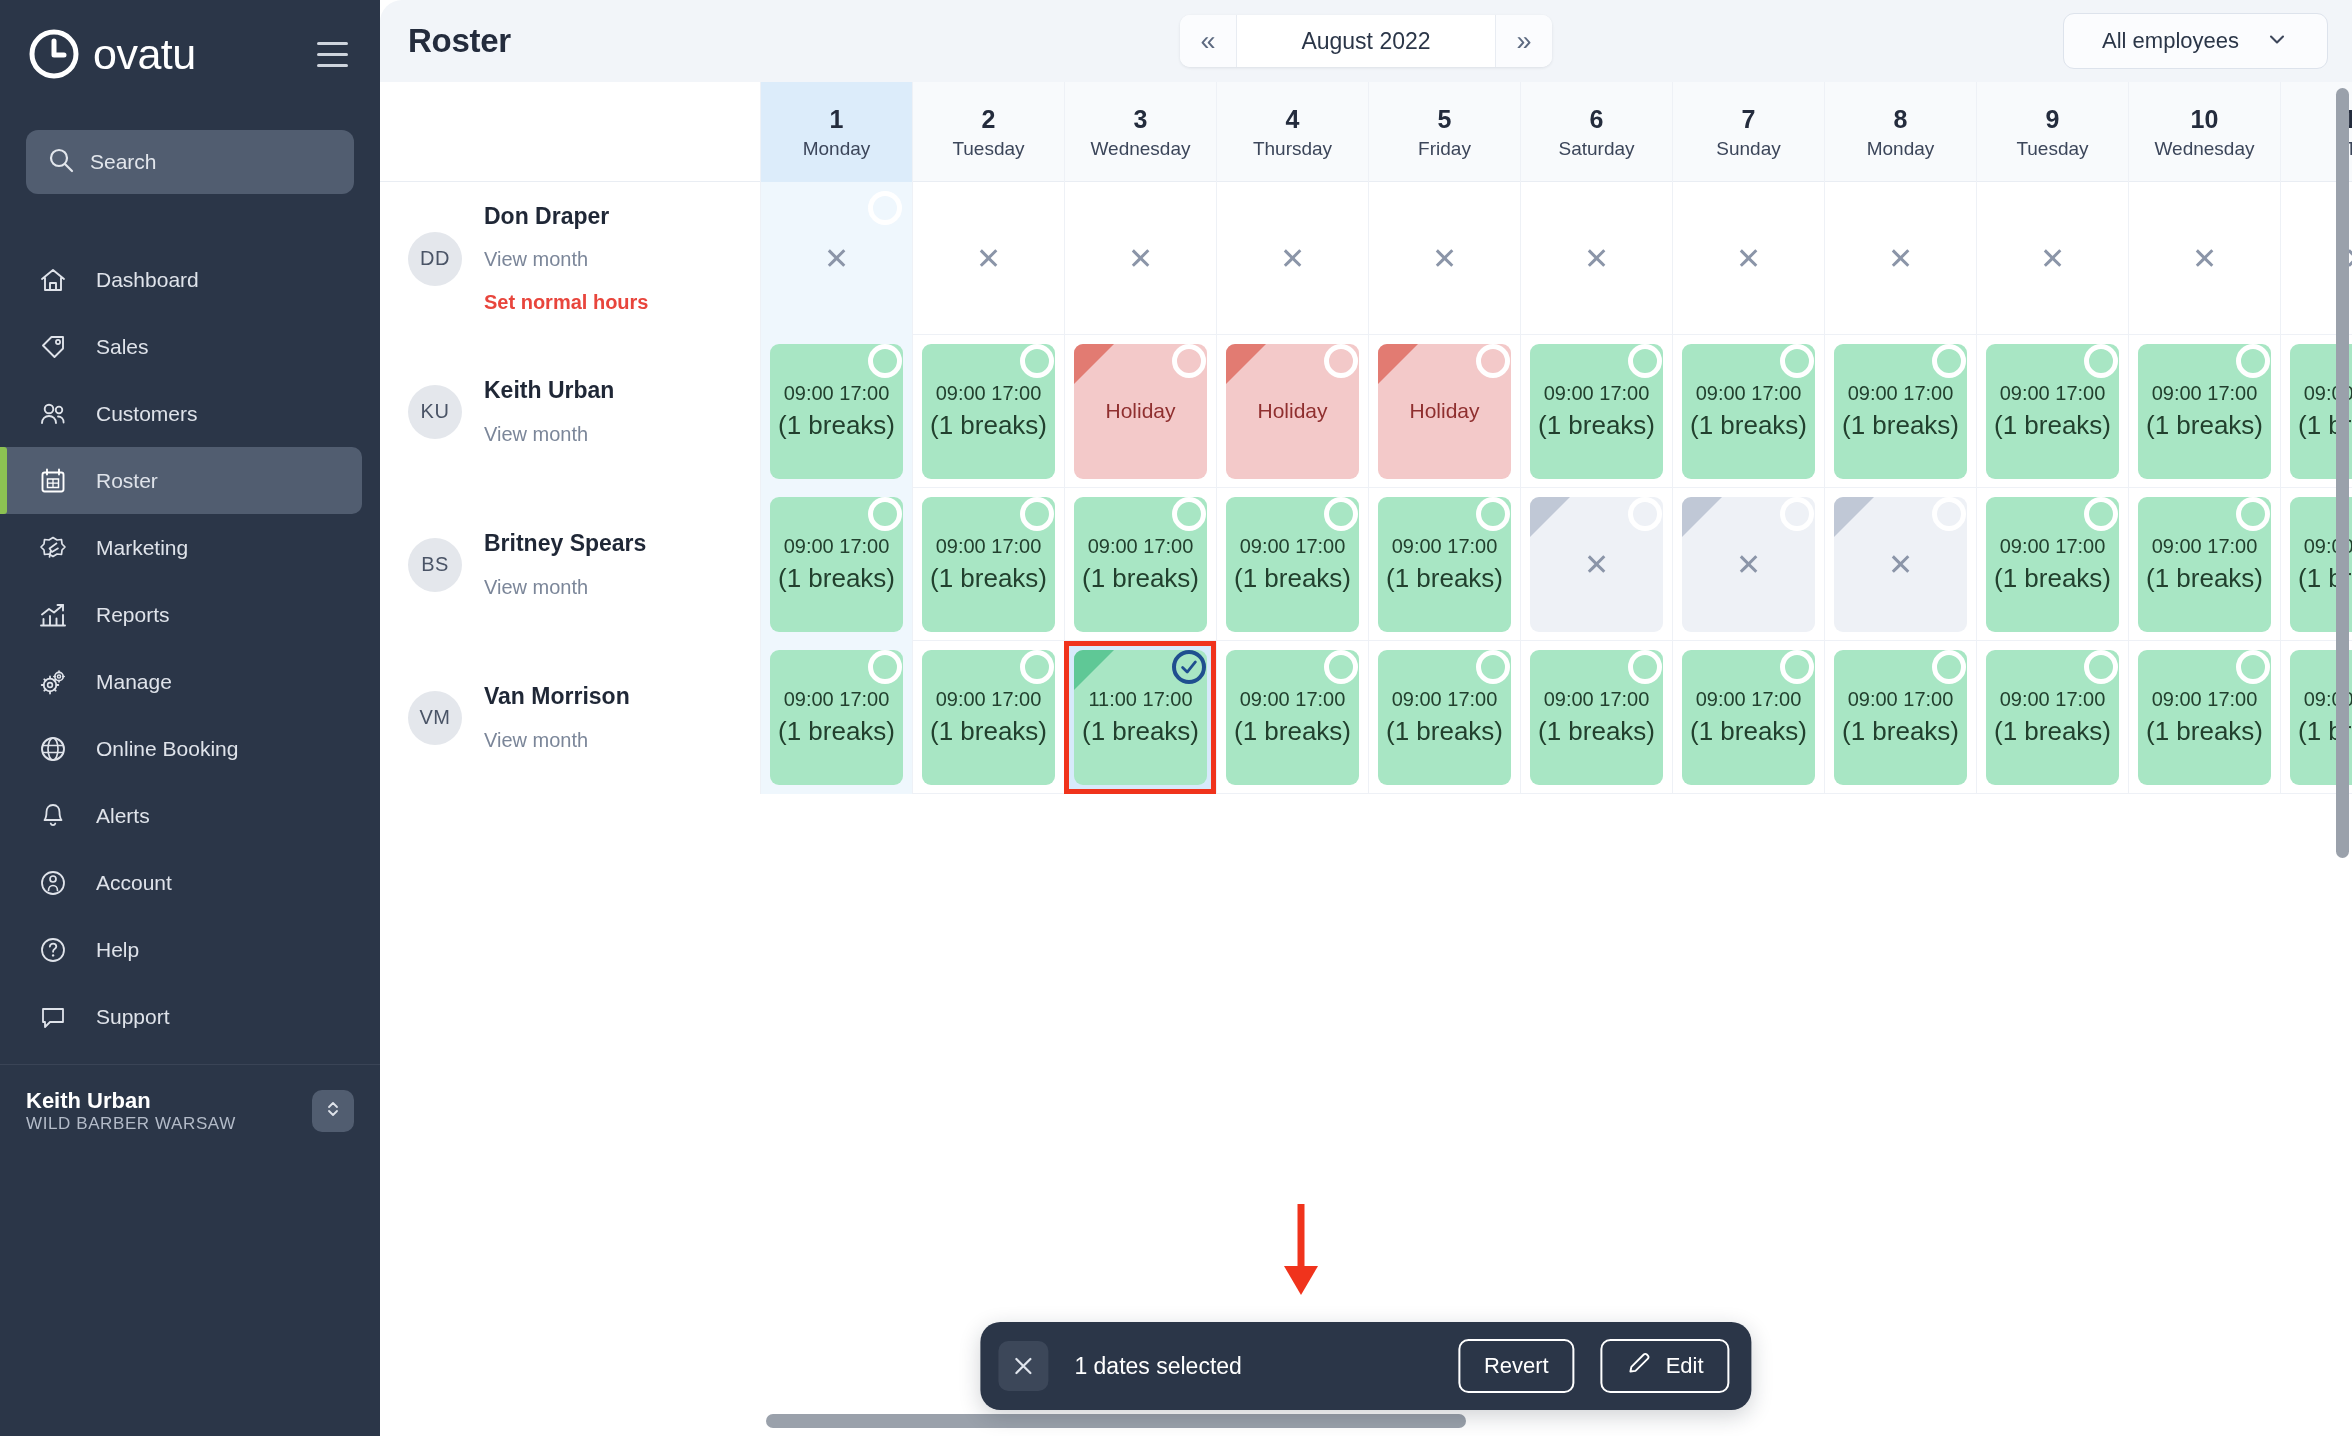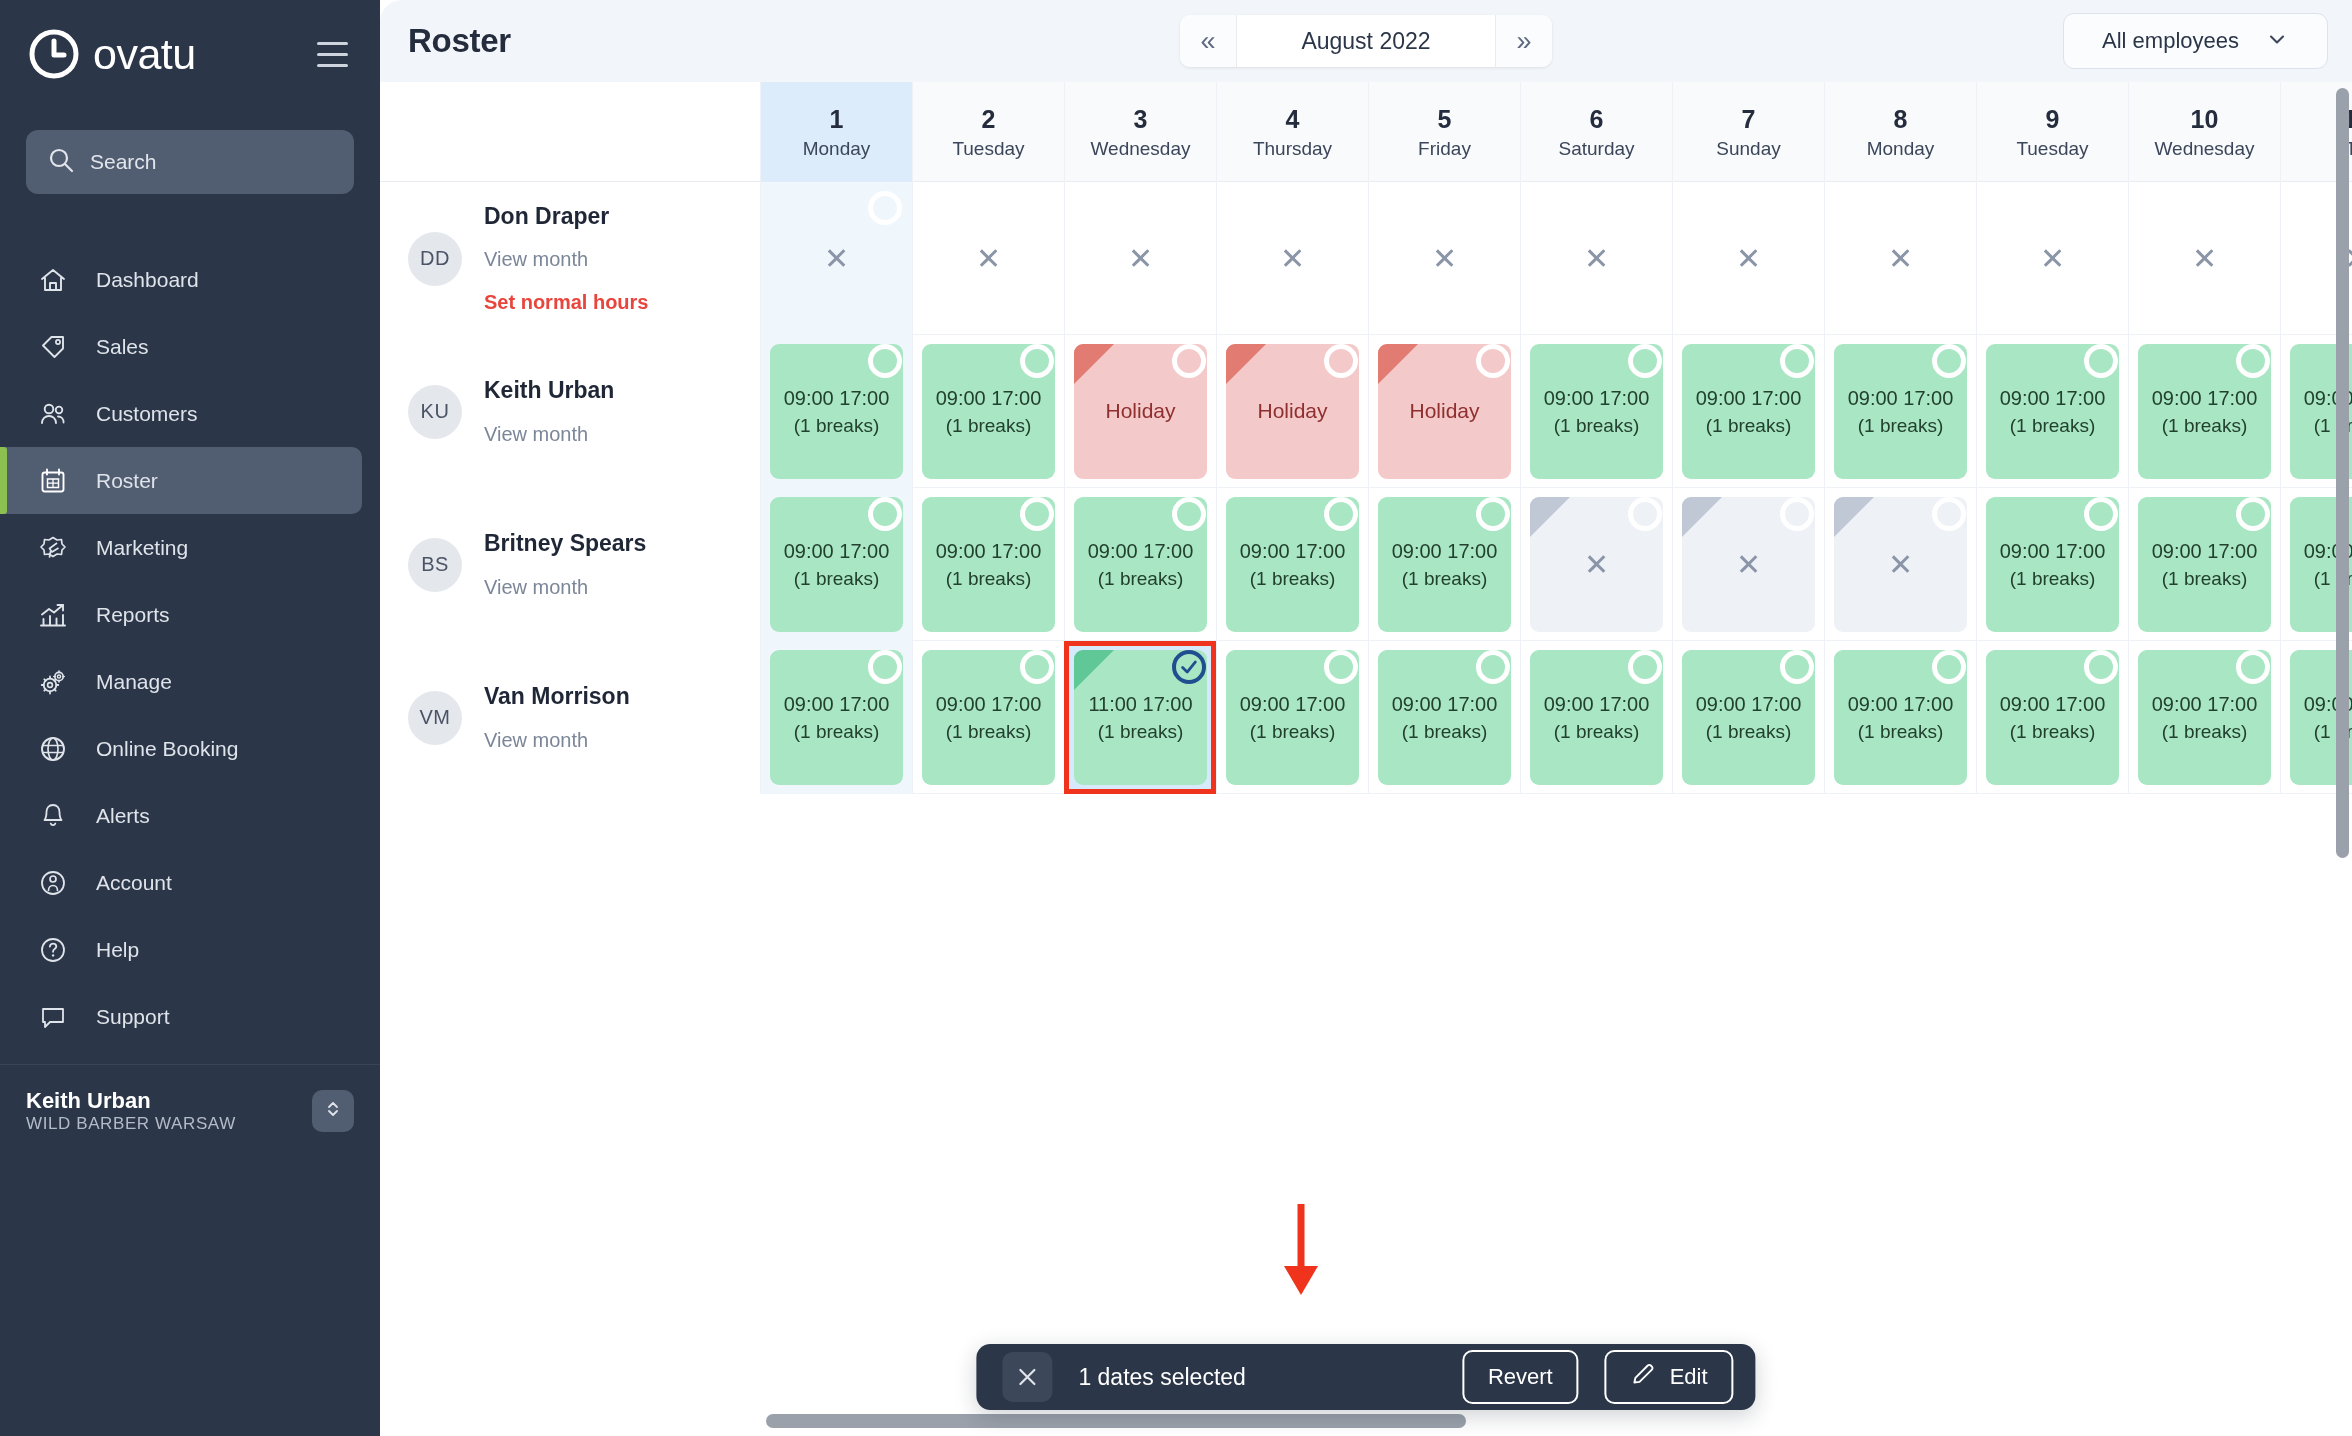--- a/index.html
+++ b/index.html
@@ -135,21 +135,21 @@
   .card {
     position: relative; width: 100%; height: 100%; border-radius: 9px;
     display: flex; flex-direction: column; align-items: center; justify-content: center;
     gap: 3px; overflow: hidden;
   }
   .card.green { background: #a8e6c4; }
   .card.red    { background: #f3c9c9; }
   .card.grey   { background: #eef1f6; }
   .card.blank  { background: transparent; }
   .card .t1 { font-size: 20px; color: #22402e; line-height: 1.25; }
-  .card .t2 { font-size: 19px; color: #22402e; line-height: 1.25; }
+  .card .t2 { font-size: 26px; color: #22402e; line-height: 1.25; }
   .card.red .t1 { color: #8f2f2f; font-size: 21px; }
   .xmark { font-size: 30px; color: #8b95a8; font-weight: 300; line-height: 1; }
 
   .corner { position: absolute; left: 0; top: 0; width: 0; height: 0; }
   .corner.green-c { border-top: 40px solid #5fc896; border-right: 40px solid transparent; }
   .corner.red-c   { border-top: 40px solid #e27b72; border-right: 40px solid transparent; }
   .corner.grey-c  { border-top: 40px solid #c0c8d6; border-right: 40px solid transparent; }
 
   .chk {
     position: absolute; right: 10px; top: 9px; width: 34px; height: 34px;
@@ -159,22 +159,22 @@
   .chk.done svg { width: 22px; height: 22px; }
 
   .cell.sel-outline { outline: 5px solid #f0331c; outline-offset: -5px; background: #d7eafb; }
 
   
   .ann-arrow { position: absolute; z-index: 60; pointer-events: none; }
 
   
   .actionbar {
     position: absolute; left: 50%; transform: translateX(-50%);
-    bottom: 26px; height: 66px; background: #2b3648; border-radius: 14px;
-    display: flex; align-items: center; gap: 26px; padding: 0 22px 0 26px;
+    bottom: 26px; height: 88px; background: #2b3648; border-radius: 20px;
+    display: flex; align-items: center; gap: 26px; padding: 0 22px 0 18px;
     box-shadow: 0 6px 22px rgba(20,28,44,.20); z-index: 50;
   }
   .ab-close {
     width: 50px; height: 50px; border-radius: 10px; background: #3c4759;
     display: flex; align-items: center; justify-content: center; cursor: pointer;
     color: #dfe4ec; font-size: 26px; font-weight: 300;
   }
   .ab-text { font-size: 23px; color: #ffffff; margin-right: 190px; }
   .ab-btn {
     height: 54px; border: 2px solid #ffffff; border-radius: 10px; color: #fff;

